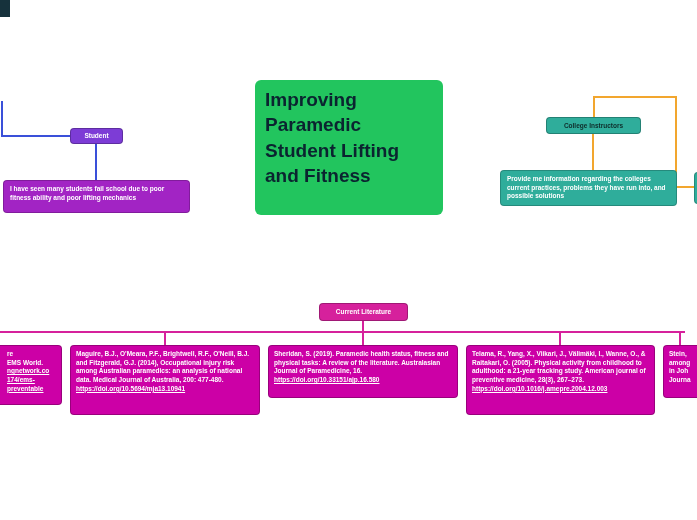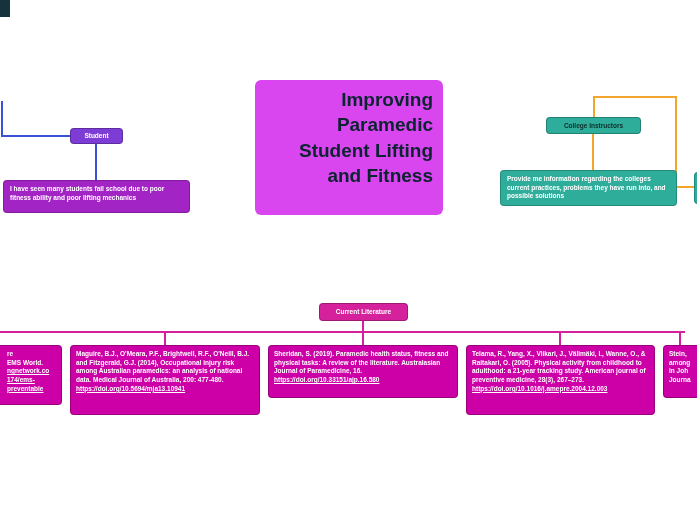--- a/index.html
+++ b/index.html
@@ -21,26 +21,25 @@
 
   
   .node, .note, .cite {
     position:absolute;
     font-weight:bold;
     border-radius:4px;
   }
 
   .central-topic {
     left:255px; top:80px; width:188px; height:135px;
-    background:#d946ef;
+    background:#22c55e;
     color:#0b2430;
     font-size:19px; line-height:1.34;
     padding:7px 10px;
     border-radius:6px;
-    text-align:right;
   }
 
   .small-label {
     display:flex; align-items:center; justify-content:center;
     font-size:6.5px; line-height:1.2; text-align:center;
     border:1px solid rgba(0,0,0,0.25);
   }
 
   .node-student {
     left:70px; top:128px; width:53px; height:16px;

